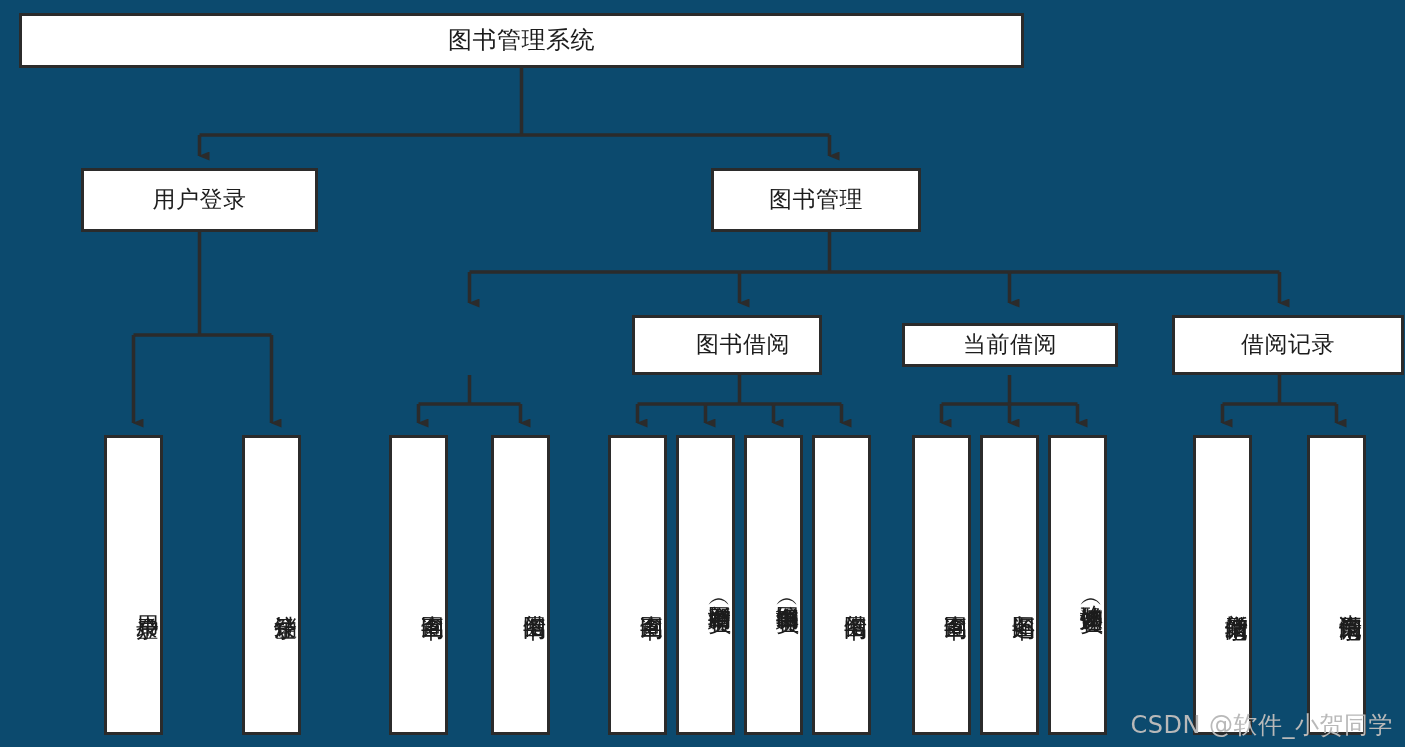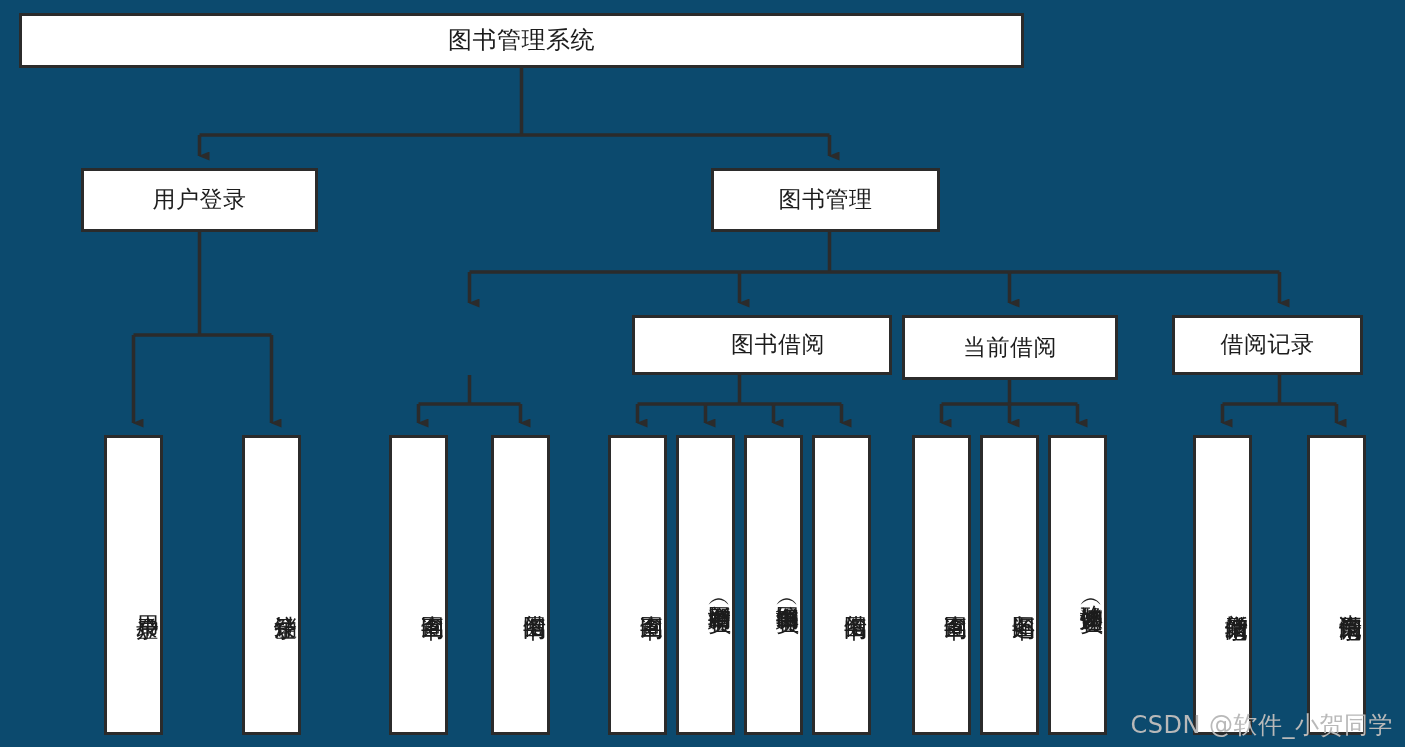--- a/index.html
+++ b/index.html
@@ -129,34 +129,34 @@
   </svg>
 
   <div class="node h-node root-node" style="left:19px; top:13px; width:1005px; height:55px;">
     <span class="node-label">图书管理系统</span>
   </div>
 
   <div class="node h-node" style="left:81px; top:168px; width:237px; height:64px;">
     <span class="node-label">用户登录</span>
   </div>
 
-  <div class="node h-node" style="left:711px; top:168px; width:229px; height:64px;">
+  <div class="node h-node" style="left:711px; top:168px; width:210px; height:64px;">
     <span class="node-label">图书管理</span>
   </div>
 
 
-  <div class="node h-node" style="left:632px; top:315px; width:260px; height:60px;padding-left:32px;">
+  <div class="node h-node" style="left:632px; top:315px; width:190px; height:60px;padding-left:32px;">
     <span class="node-label">图书借阅</span>
   </div>
 
-  <div class="node h-node" style="left:902px; top:315px; width:216px; height:65px;">
+  <div class="node h-node" style="left:902px; top:323px; width:216px; height:44px;">
     <span class="node-label">当前借阅</span>
   </div>
 
-  <div class="node h-node" style="left:1172px; top:315px; width:191px; height:60px;">
+  <div class="node h-node" style="left:1172px; top:315px; width:232px; height:60px;">
     <span class="node-label">借阅记录</span>
   </div>
 
   <div class="node v-node" style="left:104px; top:435px; width:59px; height:300px;">
     <span class="node-label">用户登录</span>
   </div>
 
   <div class="node v-node" style="left:242px; top:435px; width:59px; height:300px;">
     <span class="node-label">注销登录</span>
   </div>

